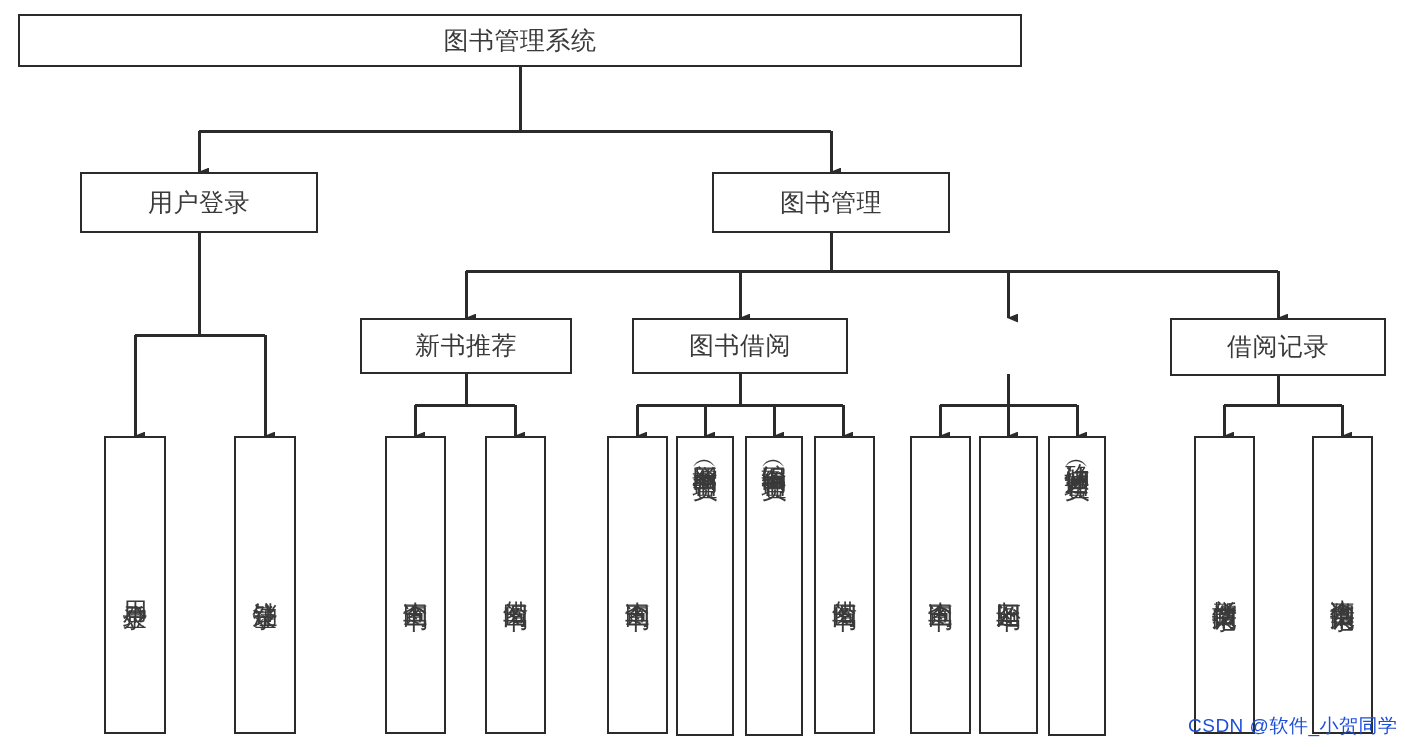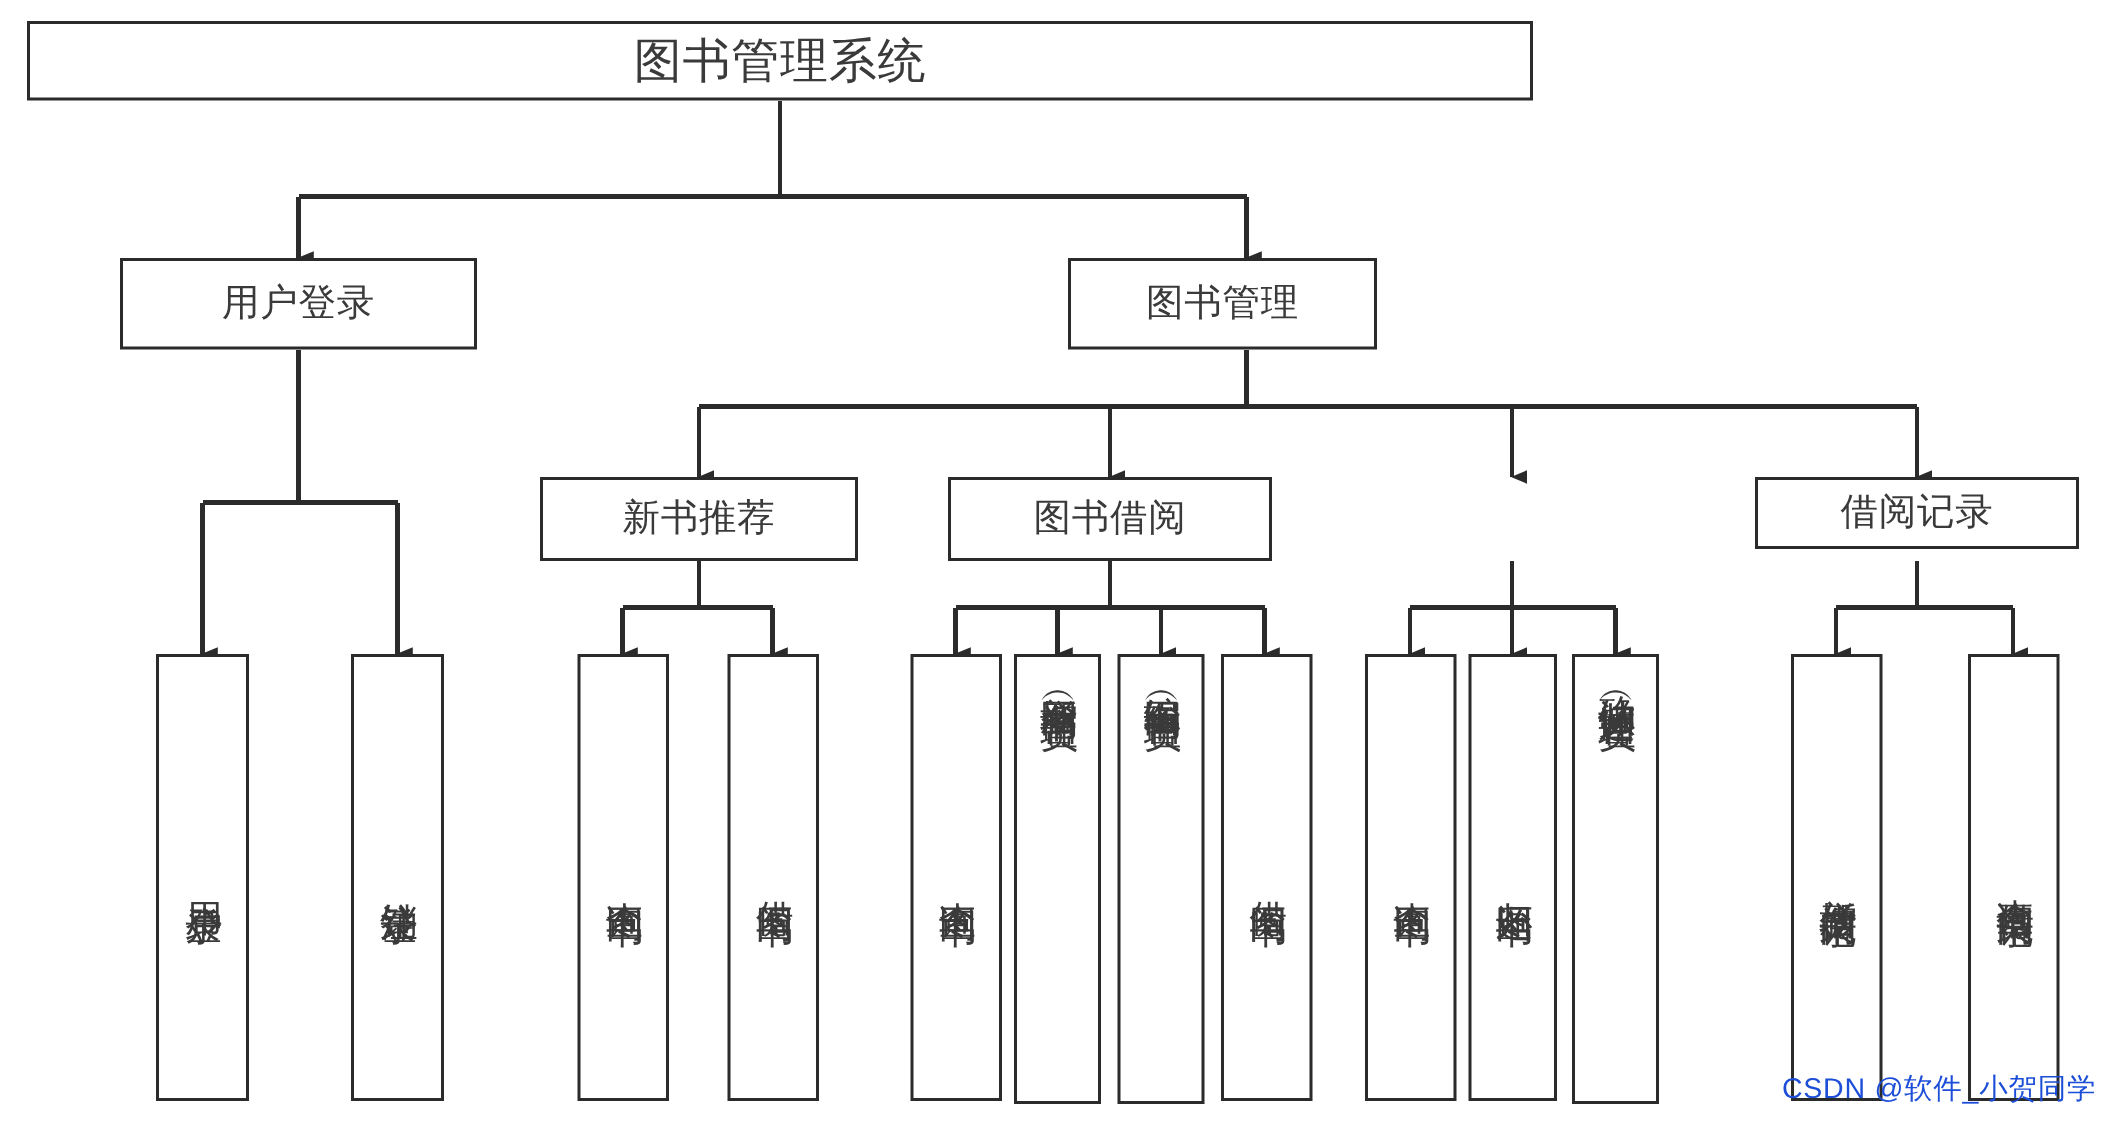--- a/index.html
+++ b/index.html
@@ -41,21 +41,21 @@
     text-align: center;
     line-height: 1.18;
     letter-spacing: 0.5px;
   }
   
   .node.horiz .node-label {
     writing-mode: horizontal-tb;
     font-size: 25px;
   }
   .node.root .node-label {
-    font-size: 32px;
+    font-size: 25px;
     text-align: right;
   }
   
   .node.vert {
     align-items: flex-start;
     justify-content: center;
     padding-top: 6px;
   }
   .node.vert .node-label {
     writing-mode: vertical-rl;
@@ -137,31 +137,31 @@
     </g>
   </svg>
 
   <div class="node horiz root" style="left:18px; top:14px; width:1004px; height:53px;">
     <span class="node-label">图书管理系统</span>
   </div>
 
   <div class="node horiz" style="left:80px; top:172px; width:238px; height:61px;">
     <span class="node-label">用户登录</span>
   </div>
-  <div class="node horiz" style="left:712px; top:172px; width:206px; height:61px;">
+  <div class="node horiz" style="left:712px; top:172px; width:238px; height:61px;">
     <span class="node-label">图书管理</span>
   </div>
 
   <div class="node horiz" style="left:632px; top:318px; width:216px; height:56px;">
     <span class="node-label">图书借阅</span>
   </div>
   <div class="node horiz" style="left:360px; top:318px; width:212px; height:56px;">
     <span class="node-label">新书推荐</span>
   </div>
-  <div class="node horiz" style="left:1170px; top:318px; width:216px; height:48px;">
+  <div class="node horiz" style="left:1170px; top:318px; width:216px; height:58px;">
     <span class="node-label">借阅记录</span>
   </div>
 
   <div class="node vert centered" style="left:104px; top:436px; width:62px; height:298px;">
     <span class="node-label">用户登录</span>
   </div>
   <div class="node vert centered" style="left:234px; top:436px; width:62px; height:298px;">
     <span class="node-label">注销登录</span>
   </div>
 

